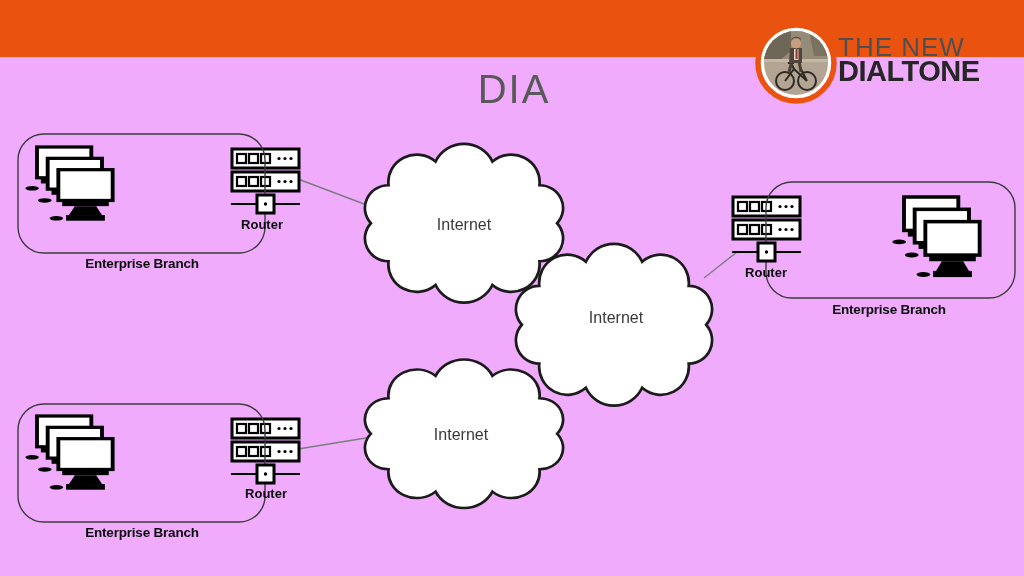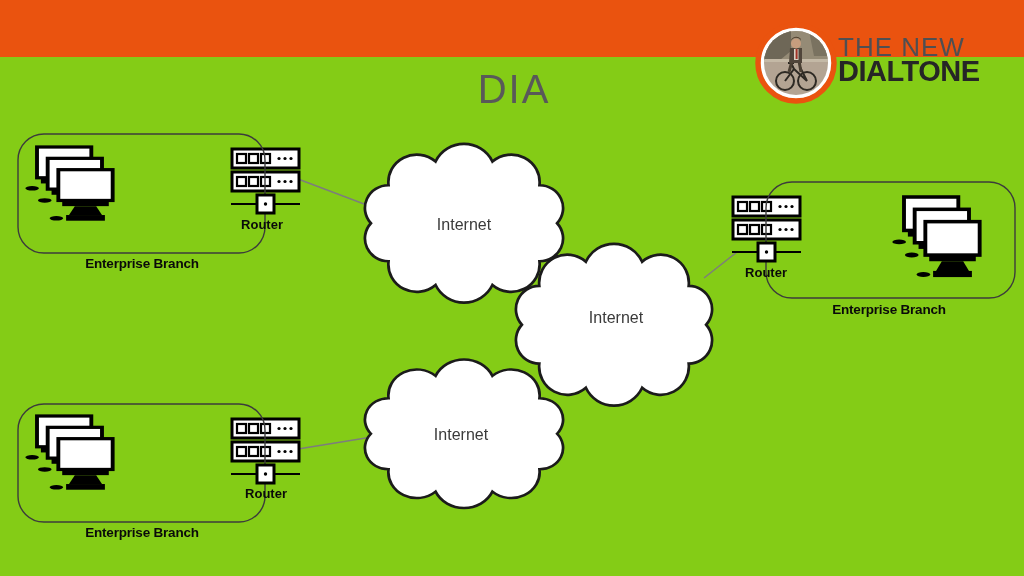--- a/index.html
+++ b/index.html
@@ -1,16 +1,16 @@
 <!DOCTYPE html>
 <html><head>
 <meta charset="utf-8">
 <style>
   html,body{margin:0;padding:0;background:#fff;}
-  .slide{position:relative;width:1024px;height:576px;overflow:hidden;background:#84cc16;
+  .slide{position:relative;width:1024px;height:576px;overflow:hidden;background:#f0abfc;
          font-family:"Liberation Sans",sans-serif;}
   svg{display:block;}
   text{font-family:"Liberation Sans",sans-serif;}
   .slide-title{font-size:40px;font-weight:300;fill:#595959;letter-spacing:2px;}
   .logo-line1{font-size:26px;font-weight:400;fill:#4f4f52;letter-spacing:1px;}
   .logo-line2{font-size:29px;font-weight:700;fill:#262626;letter-spacing:-0.5px;}
   .cloud-label{font-size:16px;fill:#3a3a3a;}
   .branch-label{font-size:13.5px;font-weight:700;fill:#0a0a0a;letter-spacing:-0.2px;}
   .router-label{font-size:13px;font-weight:700;fill:#0a0a0a;}
   .cloud-shape{fill:#ffffff;stroke:#1b1b1b;stroke-width:2.8px;}

